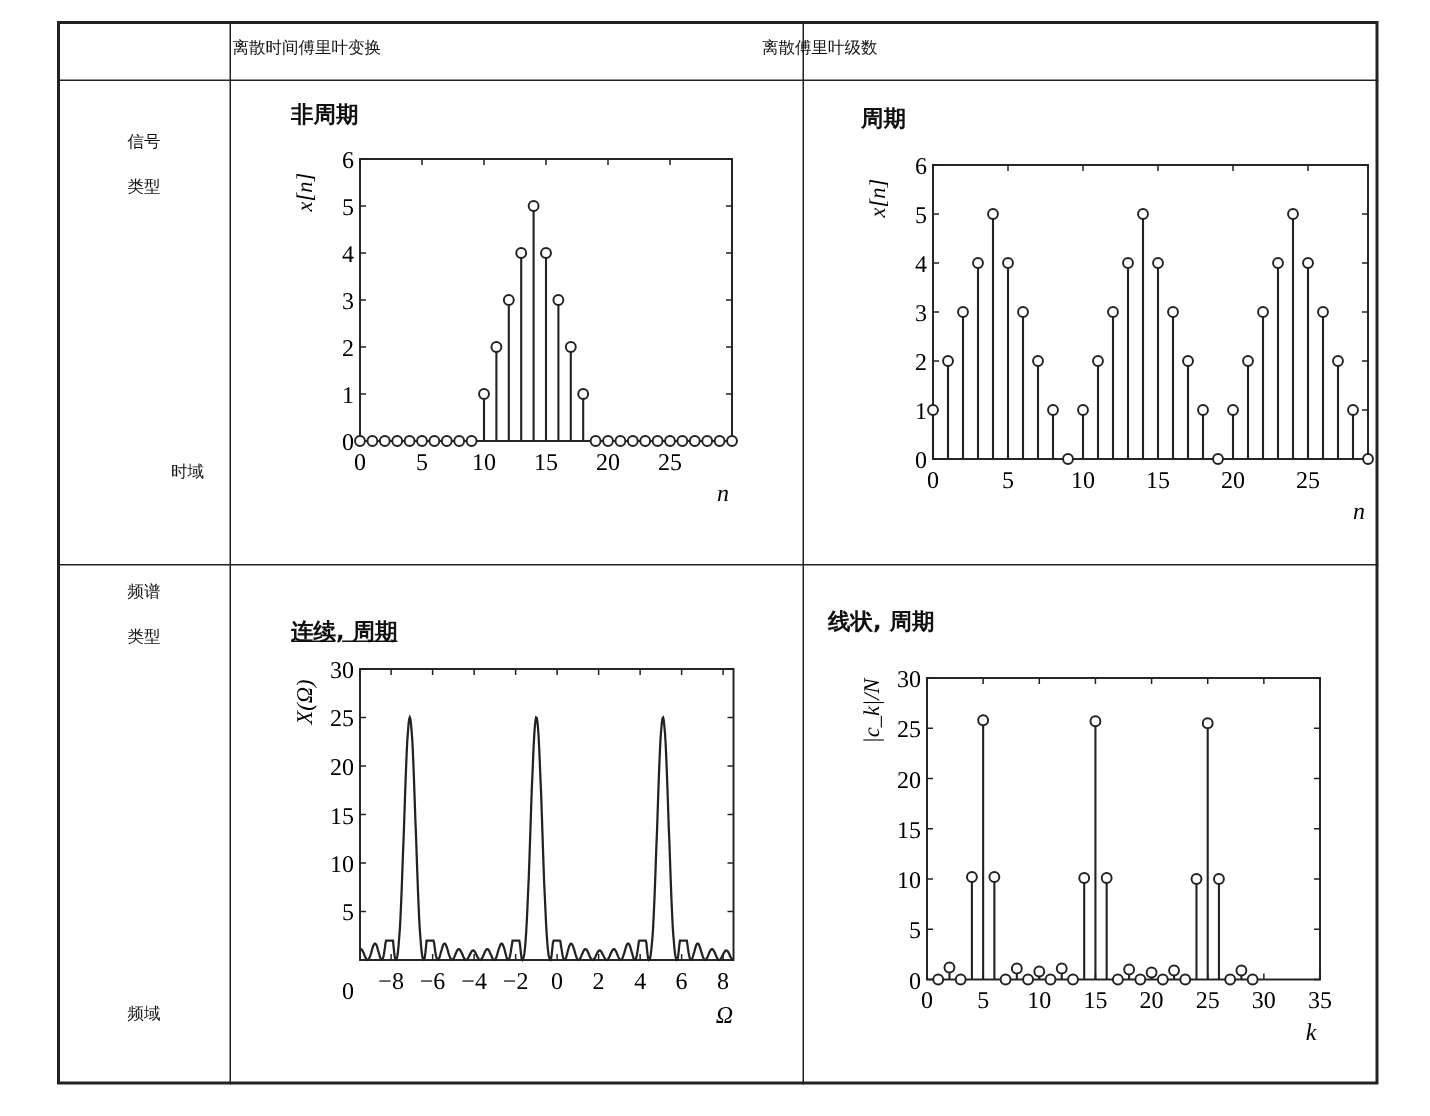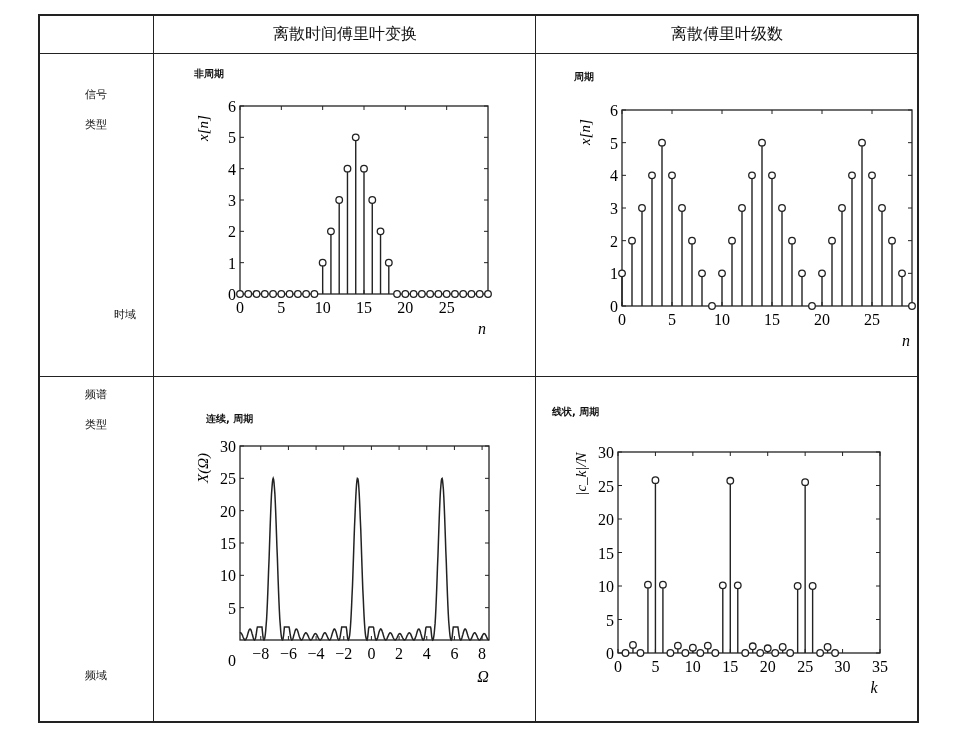--- a/index.html
+++ b/index.html
@@ -2,25 +2,25 @@
 <html><head>
 <meta charset="utf-8">
 <style>
   html, body { margin:0; padding:0; background:#fff; }
   body { width:953px; height:744px; position:relative; overflow:hidden;
          font-family:"DejaVu Serif","Liberation Serif",serif; color:#111; }
   .tbl { position:absolute; border:2px solid #222; box-sizing:border-box; }
   .hline { position:absolute; height:0; border-top:1.6px solid #222; }
   .vline { position:absolute; width:0; border-left:1.6px solid #222; }
   .hdr { position:absolute; font-family:"DejaVu Sans","Liberation Sans",sans-serif;
-         font-size:16px; text-align:center; }
+         font-size:11px; text-align:left; }
   .rowlbl { position:absolute; font-family:"DejaVu Sans","Liberation Sans",sans-serif;
             font-size:11px; line-height:30px; width:80px; text-align:center; }
   .ptitle { position:absolute; font-family:"DejaVu Sans","Liberation Sans",sans-serif;
-            font-size:10px; font-weight:bold; }
+            font-size:15px; font-weight:bold; }
   svg.plot { position:absolute; left:0; top:0; overflow:visible; }
   svg text { font-family:"Liberation Serif","DejaVu Serif",serif; }
 </style>
 </head>
 <body>
 
 <div class="tbl" style="left:38px; top:14px; width:881px; height:709px;"></div>
 <div class="hline" style="left:38px; top:53px; width:881px;"></div>
 <div class="hline" style="left:38px; top:376px; width:881px;"></div>
 <div class="vline" style="left:153px; top:14px; height:709px;"></div>
@@ -35,21 +35,21 @@
 </div>
 <div class="rowlbl" style="left:56px; top:300px;text-align:right;">时域</div>
 <div class="rowlbl" style="left:56px; top:380px;">
   <div>频谱</div>
   <div>类型</div>
 </div>
 <div class="rowlbl" style="left:56px; top:661px;">频域</div>
 
 <div class="ptitle" style="left:194px; top:67px;">非周期</div>
 <div class="ptitle" style="left:574px; top:70px;text-align:right;">周期</div>
-<div class="ptitle" style="left:206px; top:412px;">连续, 周期</div>
+<div class="ptitle" style="left:194px; top:412px;text-decoration:underline;">连续, 周期</div>
 <div class="ptitle" style="left:552px; top:405px;">线状, 周期</div>
 
 <svg class="plot" id="plots" width="953" height="744">
     <g>
       <rect x="240" y="106" width="248" height="188" fill="none" stroke="#222" stroke-width="1.3"></rect>
       <line x1="240" y1="294" x2="244" y2="294" stroke="#222"></line>
       <line x1="488" y1="294" x2="484" y2="294" stroke="#222"></line>
       <text x="236" y="300" font-size="16" text-anchor="end">0</text>
       <line x1="240" y1="262.6666666666667" x2="244" y2="262.6666666666667" stroke="#222"></line>
       <line x1="488" y1="262.6666666666667" x2="484" y2="262.6666666666667" stroke="#222"></line>

